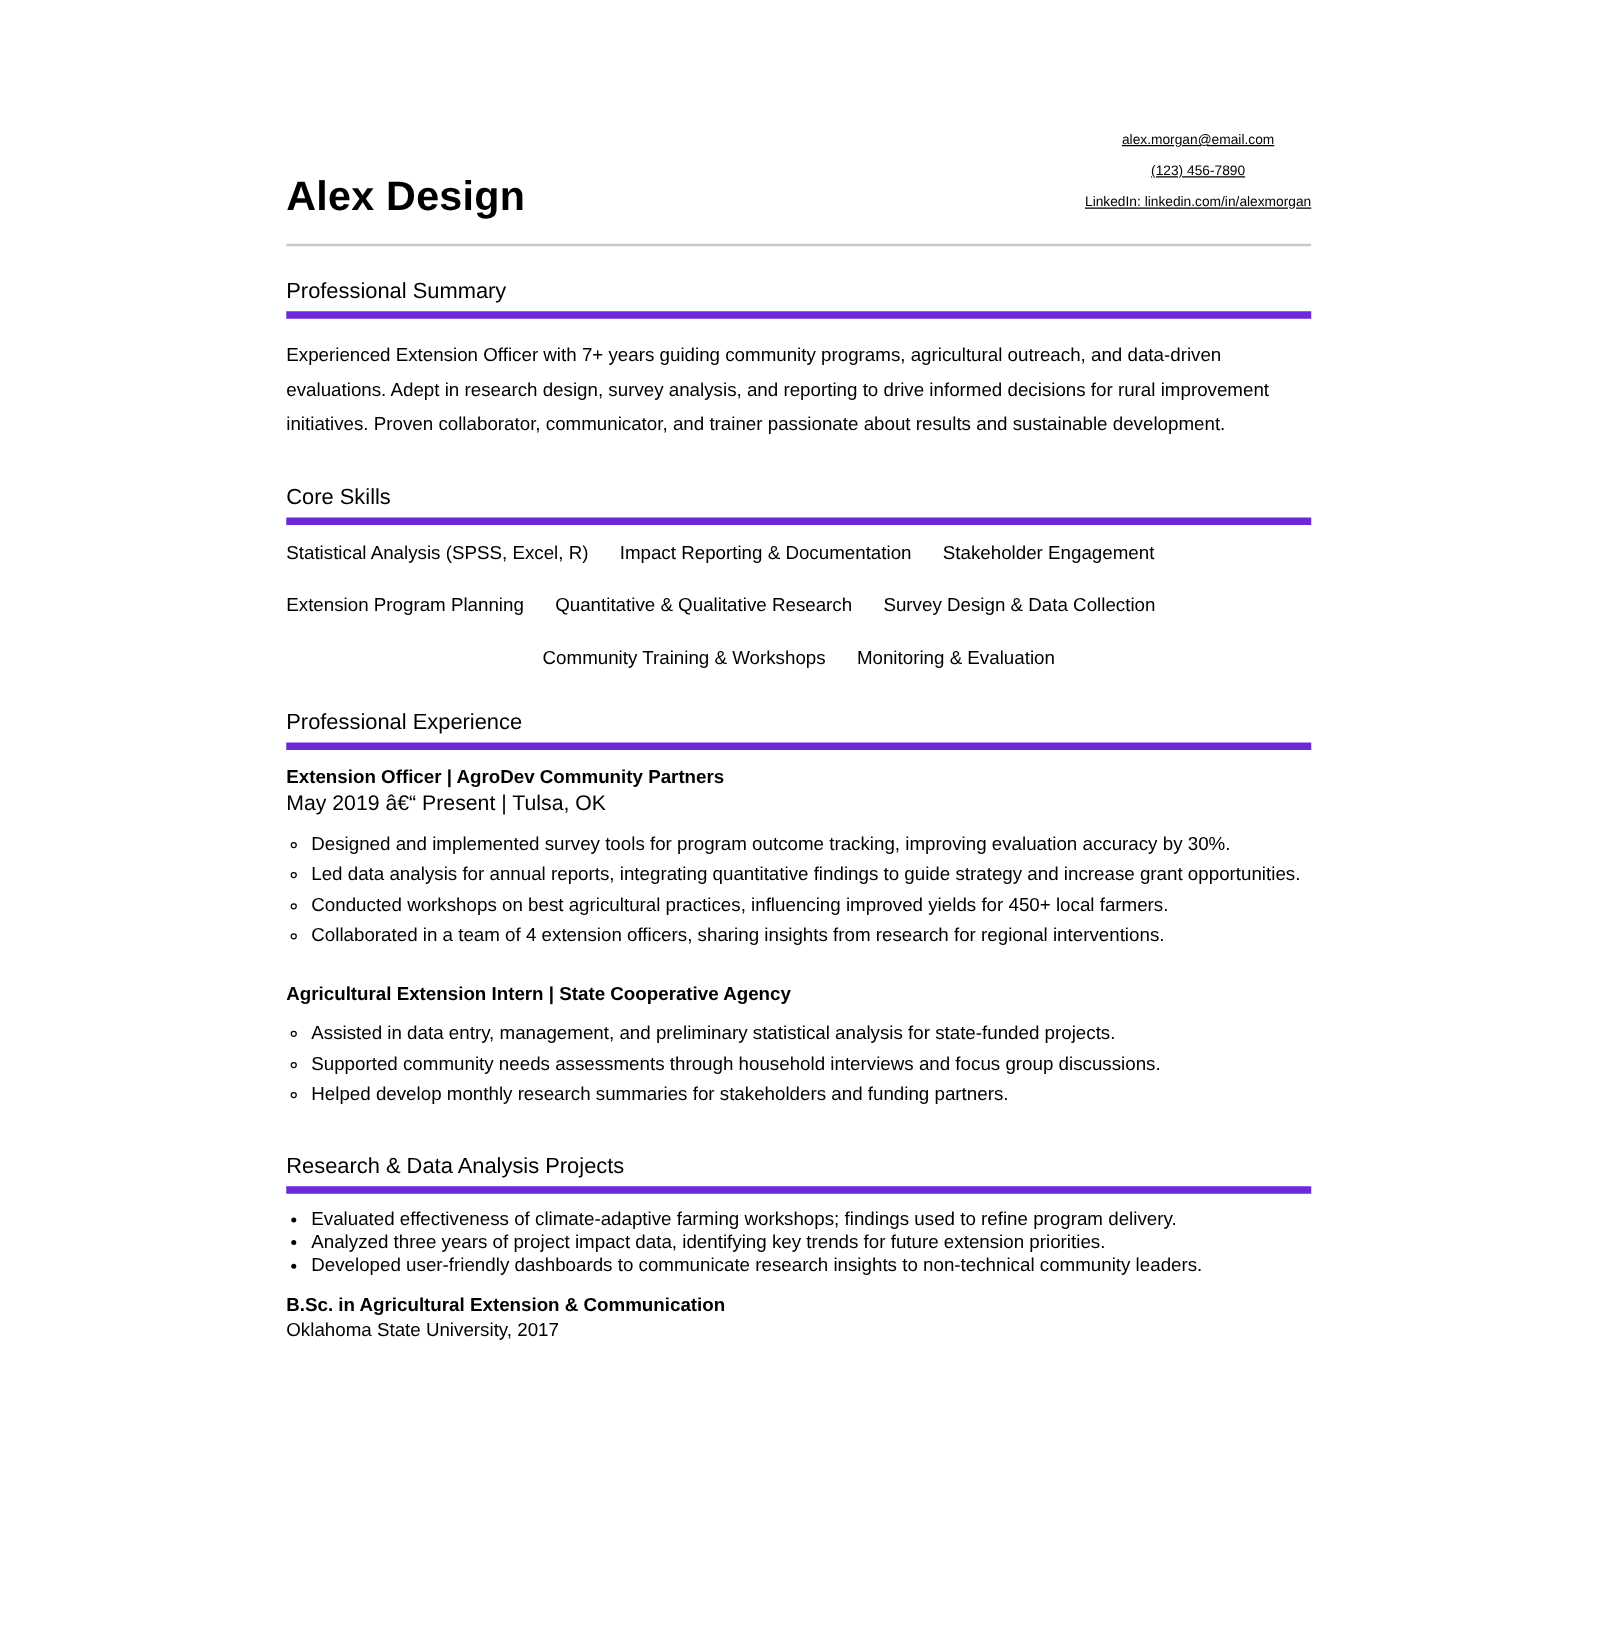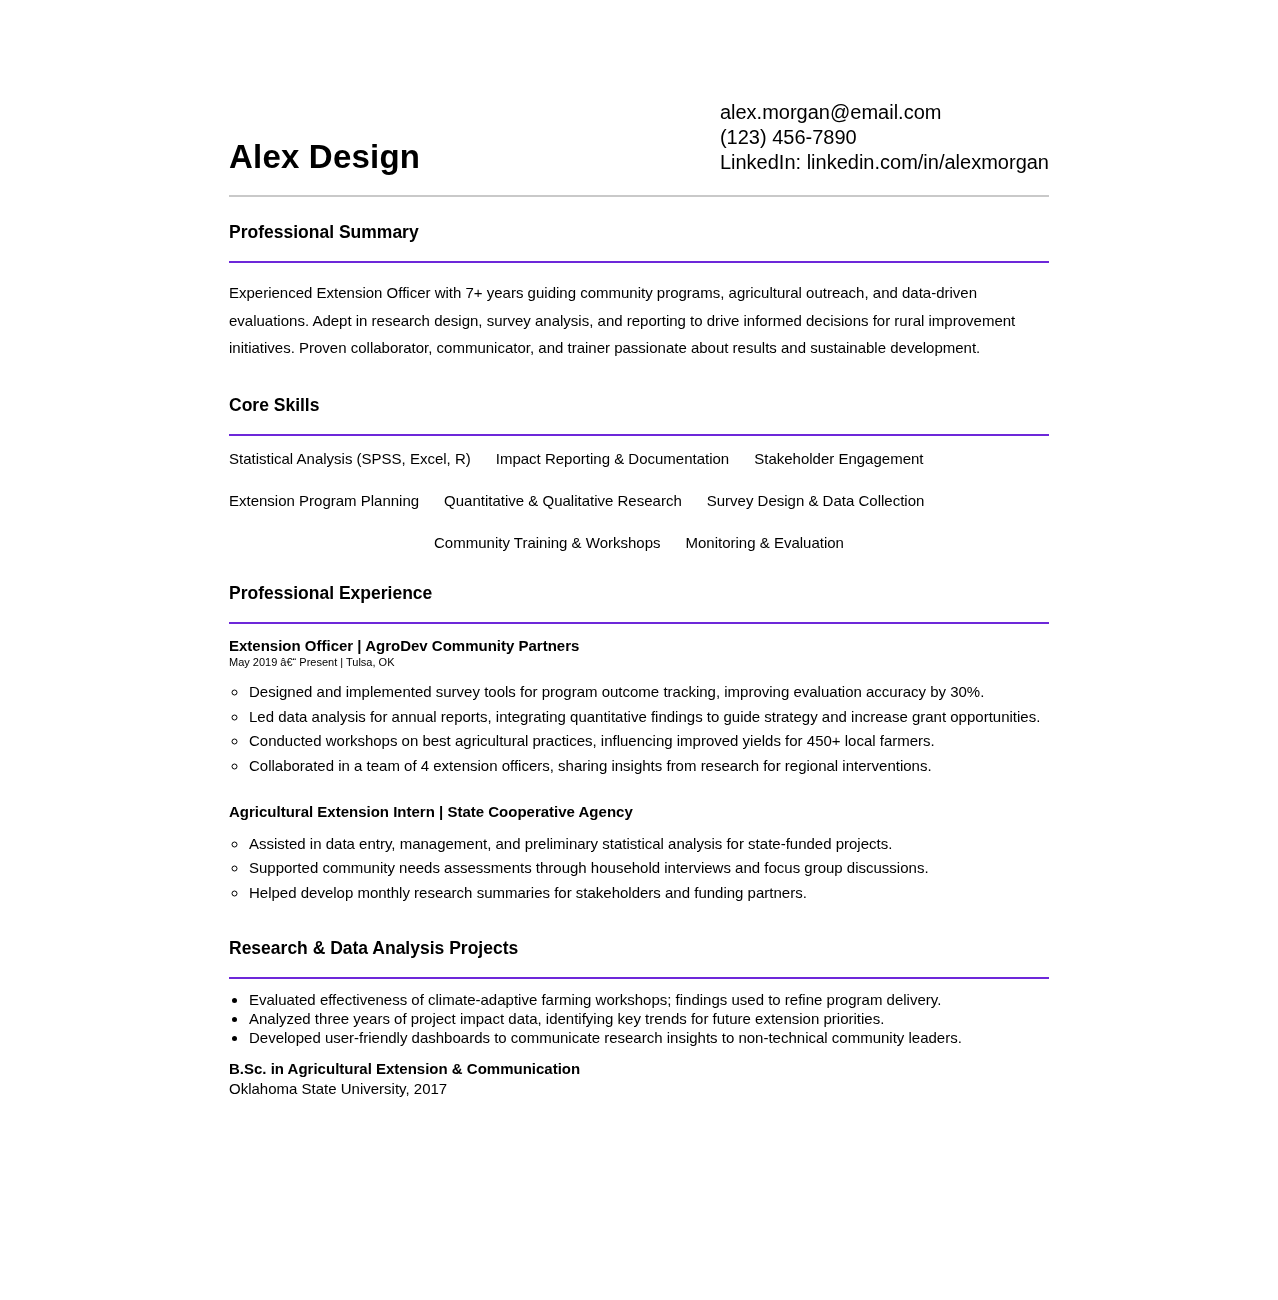--- a/index.html
+++ b/index.html
@@ -29,32 +29,33 @@
     border-bottom: 2px solid #c9c9c9;
   }
   .name {
     font-size: 33px;
     font-weight: bold;
     line-height: 1.05;
     margin: 0;
     letter-spacing: 0.2px;
   }
   .contact {
-    text-align: left;
-    font-size: 20px;
+    text-align: center;
+    font-size: 11px;
     line-height: 25px;
+    text-decoration: underline;
   }
 
   
   h2.section-heading {
     font-size: 17.5px;
-    font-weight: bold;
+    font-weight: normal;
     margin: 33px 0 0 0;
-    padding-bottom: 18px;
-    border-bottom: 2px solid #6d28d9;
+    padding-bottom: 6px;
+    border-bottom: 6px solid #6d28d9;
   }
   h2.section-heading.first {
     margin-top: 25px;
   }
 
   
   .summary-text {
     margin: 16px 0 0 0;
     font-size: 15px;
     line-height: 27.5px;
@@ -74,21 +75,21 @@
   
   .job { margin-top: 13px; }
   .job + .job { margin-top: 25px; }
   .job-title {
     font-size: 15px;
     font-weight: bold;
     margin: 0;
     line-height: 1.25;
   }
   .job-meta {
-    font-size: 11px;
+    font-size: 17px;
     margin: 1px 0 0 0;
     line-height: 1.25;
   }
   ul.exp-bullets {
     list-style-type: circle;
     margin: 10px 0 0 0;
     padding-left: 19px;
     font-size: 15px;
     line-height: 24.5px;
   }

